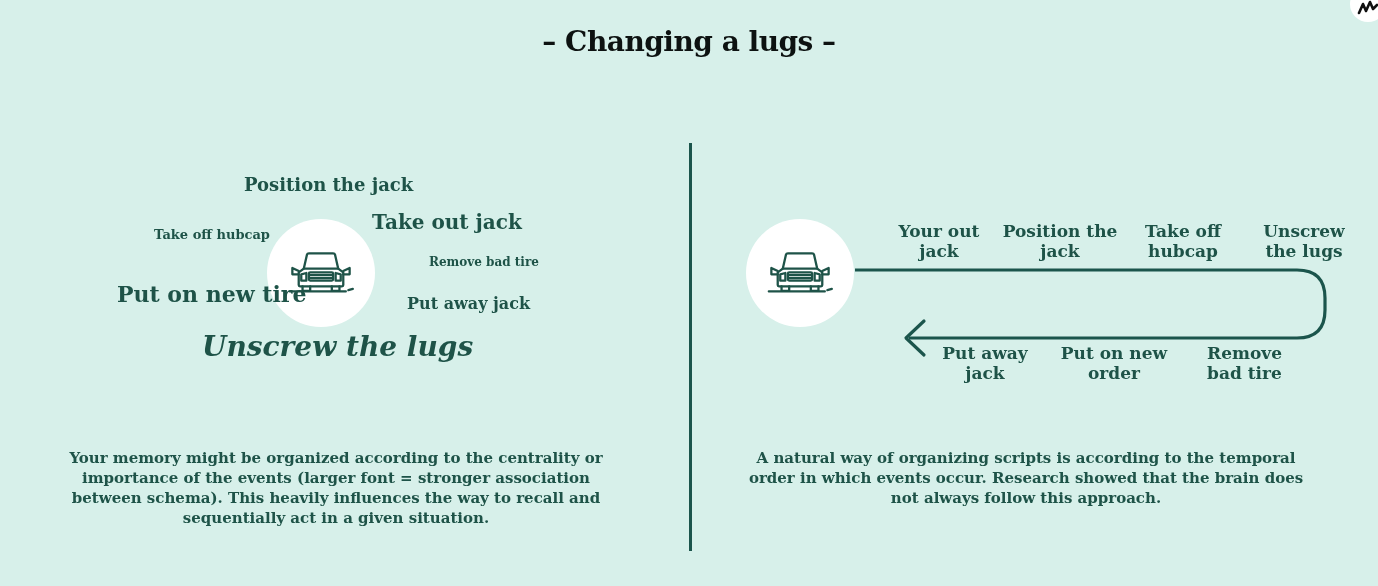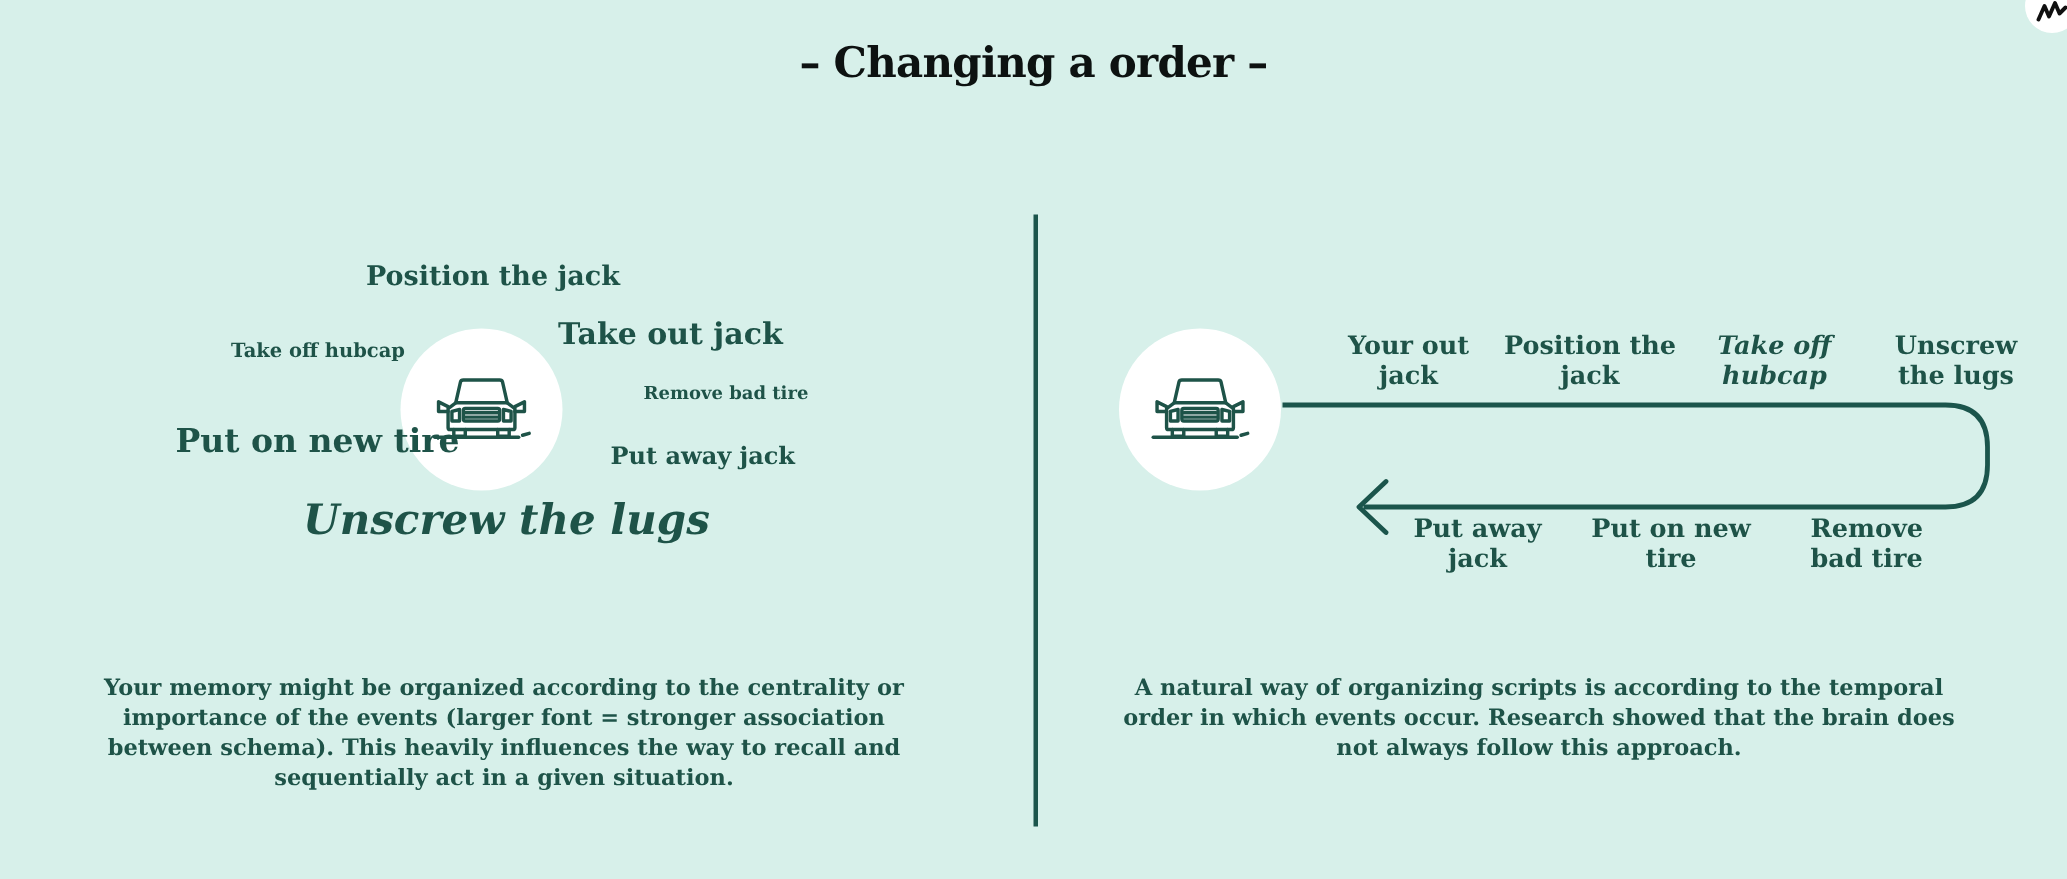--- a/index.html
+++ b/index.html
@@ -63,21 +63,21 @@
   
   .step {
     position:absolute;
     width:132px;
     text-align:center;
     font-size:17px;
     line-height:20px;
   }
   .ts0 { left:873px;  top:221px; }
   .ts1 { left:994px;  top:221px; }
-  .ts2 { left:1117px; top:221px;font-style:italic; }
+  .ts2 { left:1117px; top:221px; }
   .ts3 { left:1238px; top:221px; }
   .bs0 { left:919px;  top:343px; }
   .bs1 { left:1048px; top:343px; }
   .bs2 { left:1207px; top:343px; text-align:left; }
 
   .arrow-svg { left:853px; top:256px; }
 
   
   .caption {
     position:absolute;
@@ -86,21 +86,21 @@
     font-size:15px;
     line-height:20px;
   }
   .caption.left  { left:62px;  width:548px; }
   .caption.right { left:736px; width:580px; }
 </style>
 </head>
 <body>
 
 <div class="abs title">
-  <div>– Changing a order –</div>
+  <div>– Changing a lugs –</div>
 </div>
 
 <div class="abs cursor-badge">
   <svg width="22" height="16" viewBox="0 0 22 16">
     <path d="M2 13 L6 4 L9 11 L13 2 L16 9 L20 5" fill="none" stroke="#101010" stroke-width="2.6" stroke-linecap="round" stroke-linejoin="round"></path>
   </svg>
 </div>
 
 <div class="abs divider"></div>
 
@@ -169,20 +169,20 @@
   <div>Unscrew</div>
   <div>the lugs</div>
 </div>
 
 <div class="step bs0">
   <div>Put away</div>
   <div>jack</div>
 </div>
 <div class="step bs1">
   <div>Put on new</div>
-  <div>tire</div>
+  <div>order</div>
 </div>
 <div class="step bs2">
   <div>Remove</div>
   <div>bad tire</div>
 </div>
 
 <div class="caption right">A natural way of organizing scripts is according to the temporal order in which events occur. Research showed that the brain does not always follow this approach.</div>
 
 </body></html>

